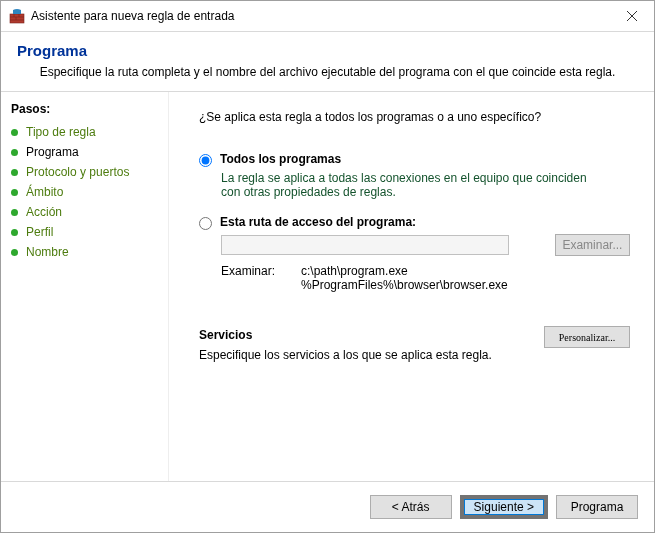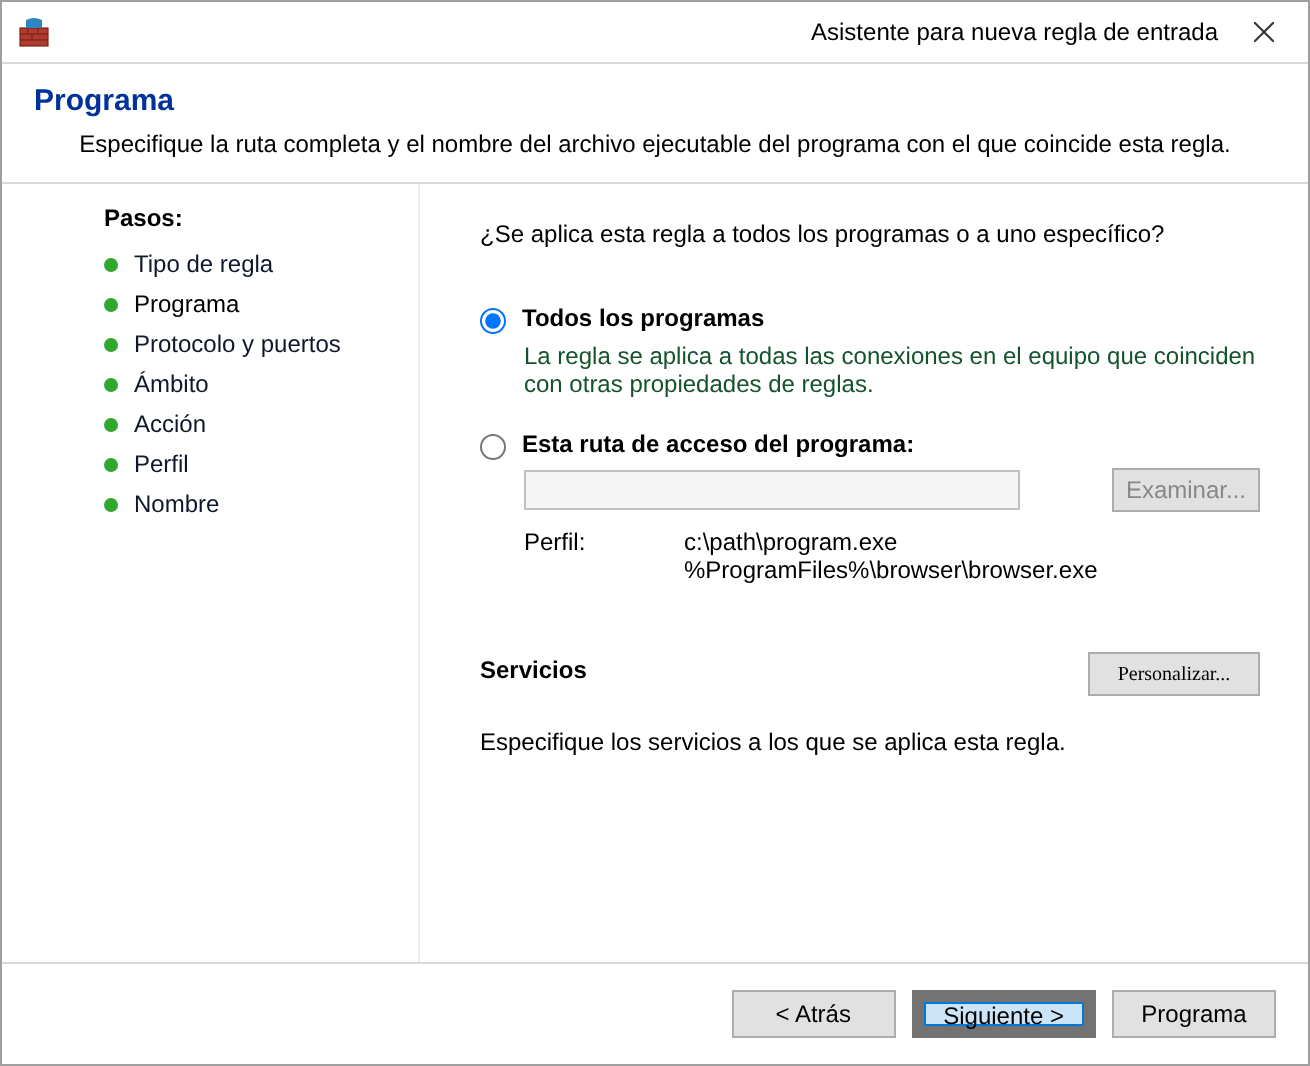--- a/index.html
+++ b/index.html
@@ -28,21 +28,20 @@
   }
   .titlebar .icon {
     width: 16px;
     height: 16px;
     margin-right: 6px;
     display: inline-block;
   }
   .titlebar .title {
     flex: 1;
     font-size: 12px;
-    text-align: right;
   }
   .titlebar .close {
     width: 45px;
     height: 30px;
     display: flex;
     align-items: center;
     justify-content: center;
     font-size: 14px;
     font-family: Arial, sans-serif;
     color: #333;
@@ -65,21 +64,20 @@
   .sep {
     height: 1px;
     background: #d9d9d9;
     margin: 0;
   }
 
   .body {
     flex: 1;
     display: flex;
     min-height: 0;
-    padding-left: 41px;
   }
   .sidebar {
     width: 168px;
     box-sizing: border-box;
     padding: 6px 0 6px 10px;
     border-right: 1px solid #eee;
   }
   .sidebar .steps-label {
     font-weight: bold;
     font-size: 12px;
@@ -93,21 +91,21 @@
   }
   .step .bullet {
     width: 7px;
     height: 7px;
     border-radius: 50%;
     background: #2ea82e;
     margin-right: 8px;
     flex: 0 0 auto;
   }
   .step .label {
-    color: #0f172a;
+    color: #4d7c0f;
     font-size: 12px;
   }
   .step.current .label {
     color: #000;
   }
 
   .content {
     flex: 1;
     padding: 14px 24px 10px 30px;
     position: relative;
@@ -168,21 +166,21 @@
   .example-values {
     white-space: pre-line;
   }
 
   .services-block {
     margin-top: 36px;
     position: relative;
   }
   .services-title {
     font-weight: bold;
-    margin-bottom: 22px;
+    margin-bottom: 6px;
   }
   .services-desc {
     max-width: 320px;
   }
   .customize-btn {
     position: absolute;
     right: 0;
     top: -2px;
     width: 86px;
     height: 22px;
@@ -202,21 +200,21 @@
   .footer button {
     min-width: 82px;
     height: 24px;
     border: 1px solid #adadad;
     background: #e1e1e1;
     font-family: inherit;
     font-size: 12px;
     padding: 0 10px;
   }
   .footer button.primary {
-    border: 6px solid #737373;
+    border: 4px solid #737373;
     background: #cce4f7;
     box-shadow: 0 0 0 1px #0078d7 inset;
   }
 </style>
 </head>
 <body>
 
 <div class="window">
 
   <div class="titlebar">
@@ -293,21 +291,21 @@
 
       <div class="opt-row">
         <input type="radio" name="prog" style="">
         <span class="opt-label">Esta ruta de acceso del programa:</span>
       </div>
       <div class="path-row">
         <input class="path-input" type="text" disabled="" value="" style="">
         <button class="browse-btn" disabled="">Examinar...</button>
       </div>
       <div class="example-row">
-        <span class="example-label">Perfil:</span>
+        <span class="example-label">Examinar:</span>
         <span class="example-values">c:\path\program.exe
 %ProgramFiles%\browser\browser.exe</span>
       </div>
 
       <div class="services-block">
         <div class="services-title">Servicios</div>
         <div class="services-desc">Especifique los servicios a los que se aplica esta regla.</div>
         <button class="customize-btn">Personalizar...</button>
       </div>
     </div>

